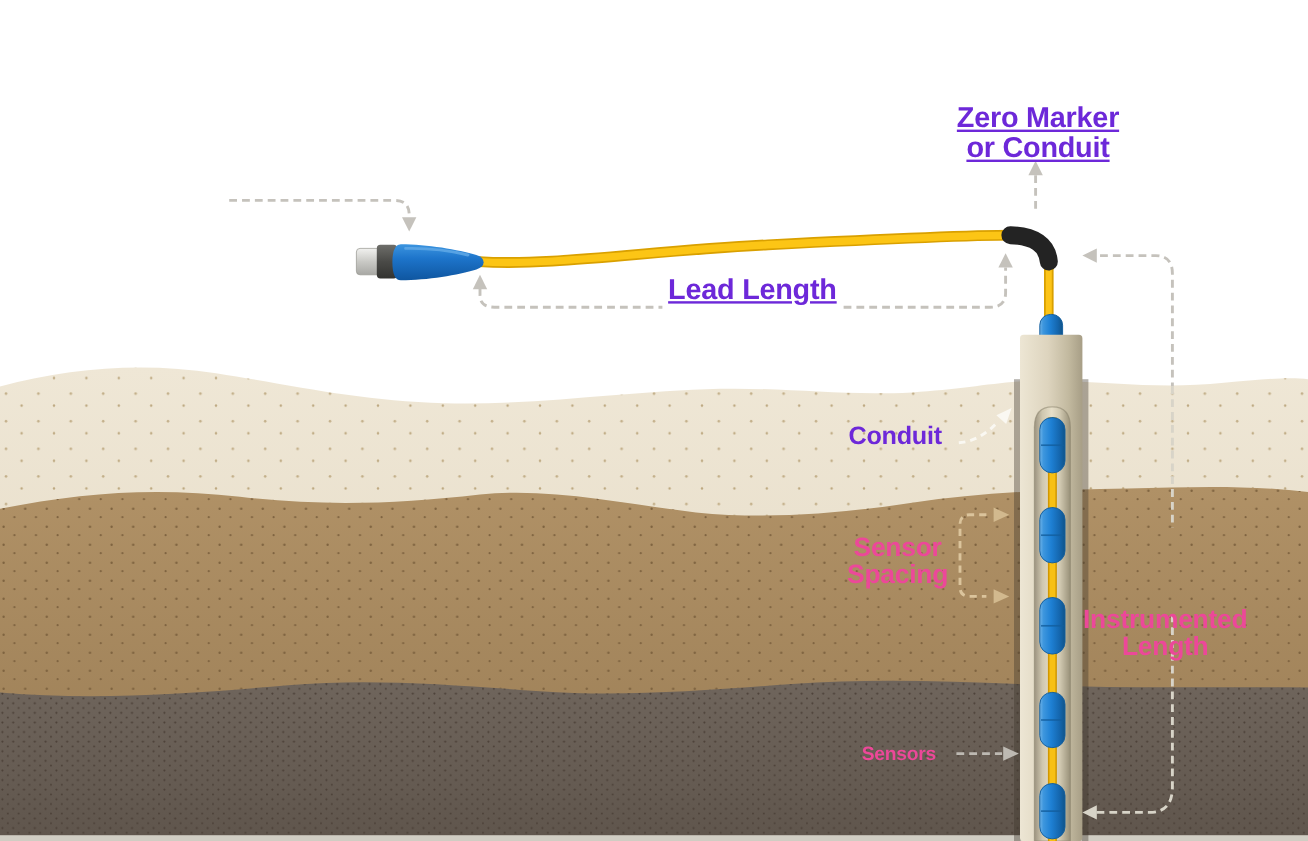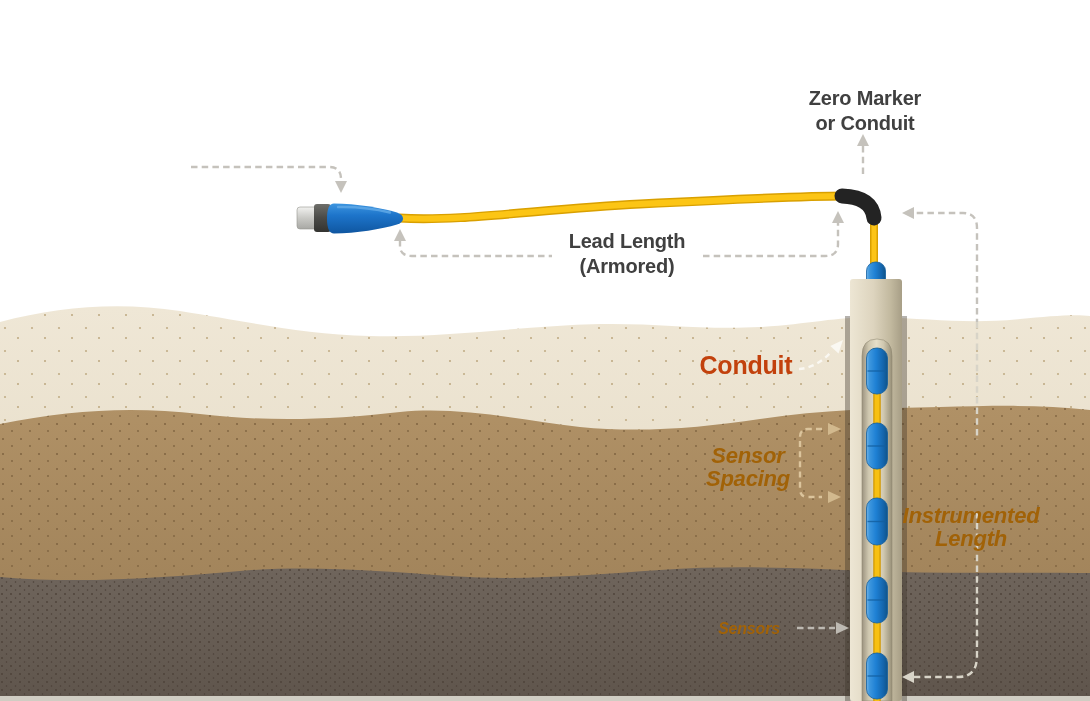--- a/index.html
+++ b/index.html
@@ -6,26 +6,26 @@
   #stage{
     position:relative;width:1090px;height:701px;overflow:hidden;background:#ffffff;
     font-family:"Liberation Sans",sans-serif;
   }
   #art{position:absolute;left:0;top:0;}
   .lbl{
     position:absolute;text-align:center;font-weight:700;letter-spacing:-0.2px;
     line-height:1;user-select:none;
   }
   .lbl span{display:block;}
-  .lbl-dark{color:#404040;font-size:20px;}
+  .lbl-dark{color:#6d28d9;font-size:24px;text-decoration:underline;}
   .lbl-dark span{line-height:23px;}
   .lbl-zero span,.lbl-lead span{line-height:25px;}
-  .lbl-white{color:#a16207;font-size:22px;font-style:italic;}
+  .lbl-white{color:#ec4899;font-size:22px;}
   .lbl-white span{line-height:23px;}
-  .lbl-conduit{color:#c2410c;font-size:25px;}
+  .lbl-conduit{color:#6d28d9;font-size:21px;}
   .lbl-sensors{font-size:16px;}
 </style>
 </head>
 <body>
 
 <div id="stage">
 <svg id="art" width="1090" height="701" viewBox="0 0 1090 701">
   <defs>
     <linearGradient id="gL1" x1="0" y1="0" x2="0" y2="1">
       <stop offset="0" stop-color="#EFE7D6"></stop>
@@ -210,21 +210,20 @@
 <div class="lbl lbl-dark" style="left:26px;top:151px;width:220px;">
 </div>
 
 <div class="lbl lbl-dark lbl-zero" style="left:755px;top:86px;width:220px;">
   <span>Zero Marker</span>
   <span>or Conduit</span>
 </div>
 
 <div class="lbl lbl-dark lbl-lead" style="left:517px;top:229px;width:220px;">
   <span>Lead Length</span>
-  <span>(Armored)</span>
 </div>
 
 <div class="lbl lbl-conduit" style="left:656px;top:353px;width:180px;">
   <span>Conduit</span>
 </div>
 
 <div class="lbl lbl-white" style="left:658px;top:444px;width:180px;">
   <span>Sensor</span>
   <span>Spacing</span>
 </div>

